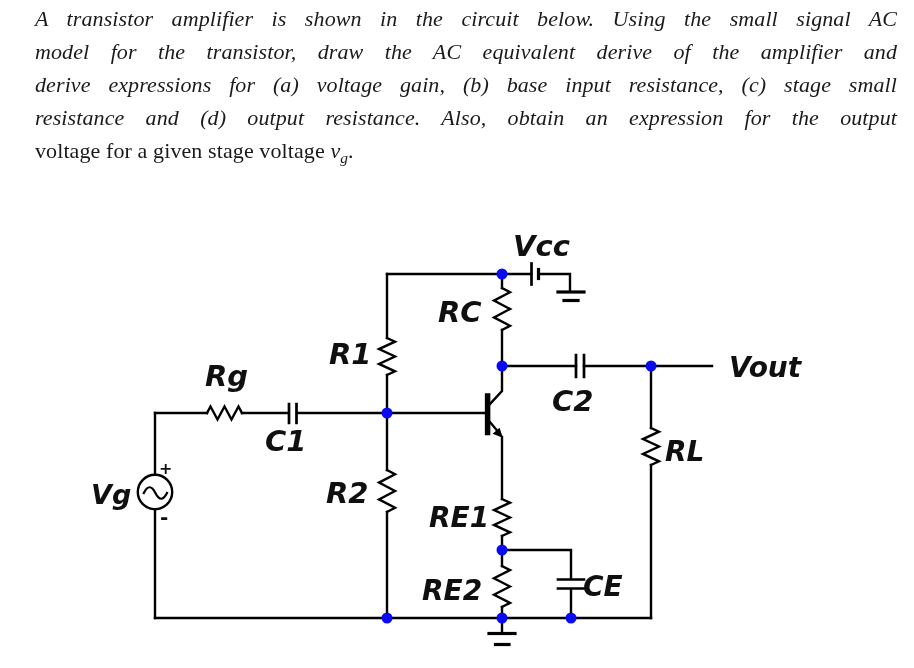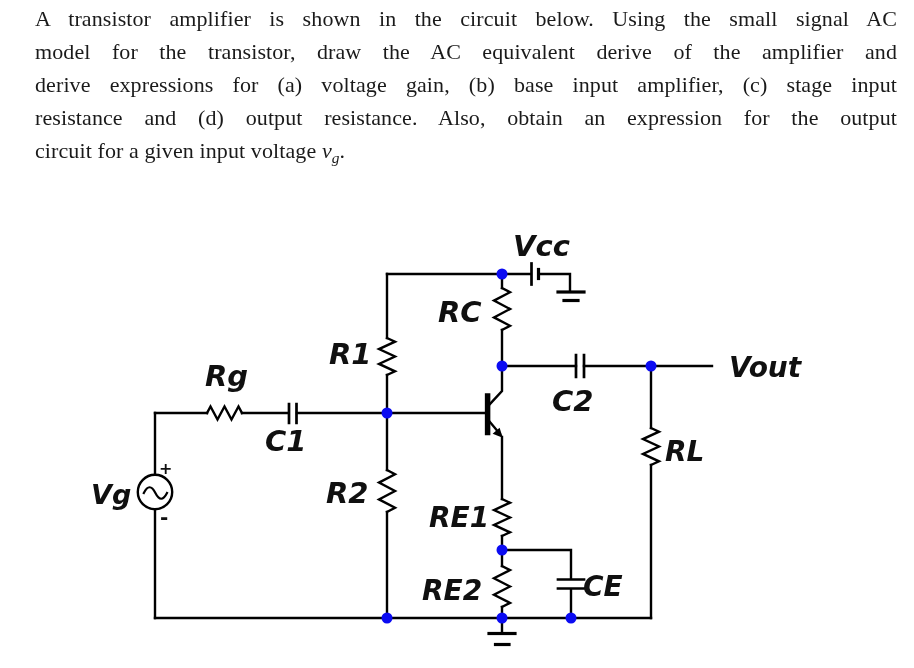--- a/index.html
+++ b/index.html
@@ -14,20 +14,21 @@
     position:absolute;
     left:35px;top:2px;width:862px;
     font-size:22px;line-height:33px;
     color:#1a1a1a;
     letter-spacing:0.1px;
   }
   .pline{
     text-align:justify;
     text-align-last:justify;
     white-space:nowrap;
+    font-style:italic;
   }
   .pline-last{
     text-align:left;
     white-space:nowrap;
   }
   .pline-last .mvar{font-style:italic;}
   .pline-last sub{font-style:italic;font-size:0.7em;}
   svg.circuit{position:absolute;left:0;top:0;}
   .wire{stroke:#000;stroke-width:2.4;fill:none;stroke-linecap:square;stroke-linejoin:miter;}
   .thick{stroke:#000;stroke-width:3.2;fill:none;stroke-linecap:square;}
@@ -41,23 +42,23 @@
   }
   .s29{font-size:29px;} .s28{font-size:28px;} .s27{font-size:27px;}
   .sign{font-family:"DejaVu Sans", sans-serif;font-weight:bold;fill:#101010;}
 </style>
 </head>
 <body>
 
 <div class="problem-text">
   <div class="pline">A transistor amplifier is shown in the circuit below.  Using the small signal AC</div>
   <div class="pline">model for the transistor, draw the AC equivalent derive of the amplifier and</div>
-  <div class="pline">derive expressions for (a) voltage gain, (b) base input amplifier, (c) stage input</div>
+  <div class="pline">derive expressions for (a) voltage gain, (b) base input resistance, (c) stage small</div>
   <div class="pline">resistance and (d) output resistance.   Also, obtain an expression for the output</div>
-  <div class="pline-last"><span>circuit for a given input voltage </span><span class="mvar">v</span><sub>g</sub><span>.</span></div>
+  <div class="pline-last"><span>voltage for a given stage voltage </span><span class="mvar">v</span><sub>g</sub><span>.</span></div>
 </div>
 
 <svg class="circuit" width="914" height="668" viewBox="0 0 914 668">
 
   <g>
 
     <path class="wire" d="M387,274 H530"></path>
 
     <path class="wire" d="M538.5,274 H570 V291"></path>
 

